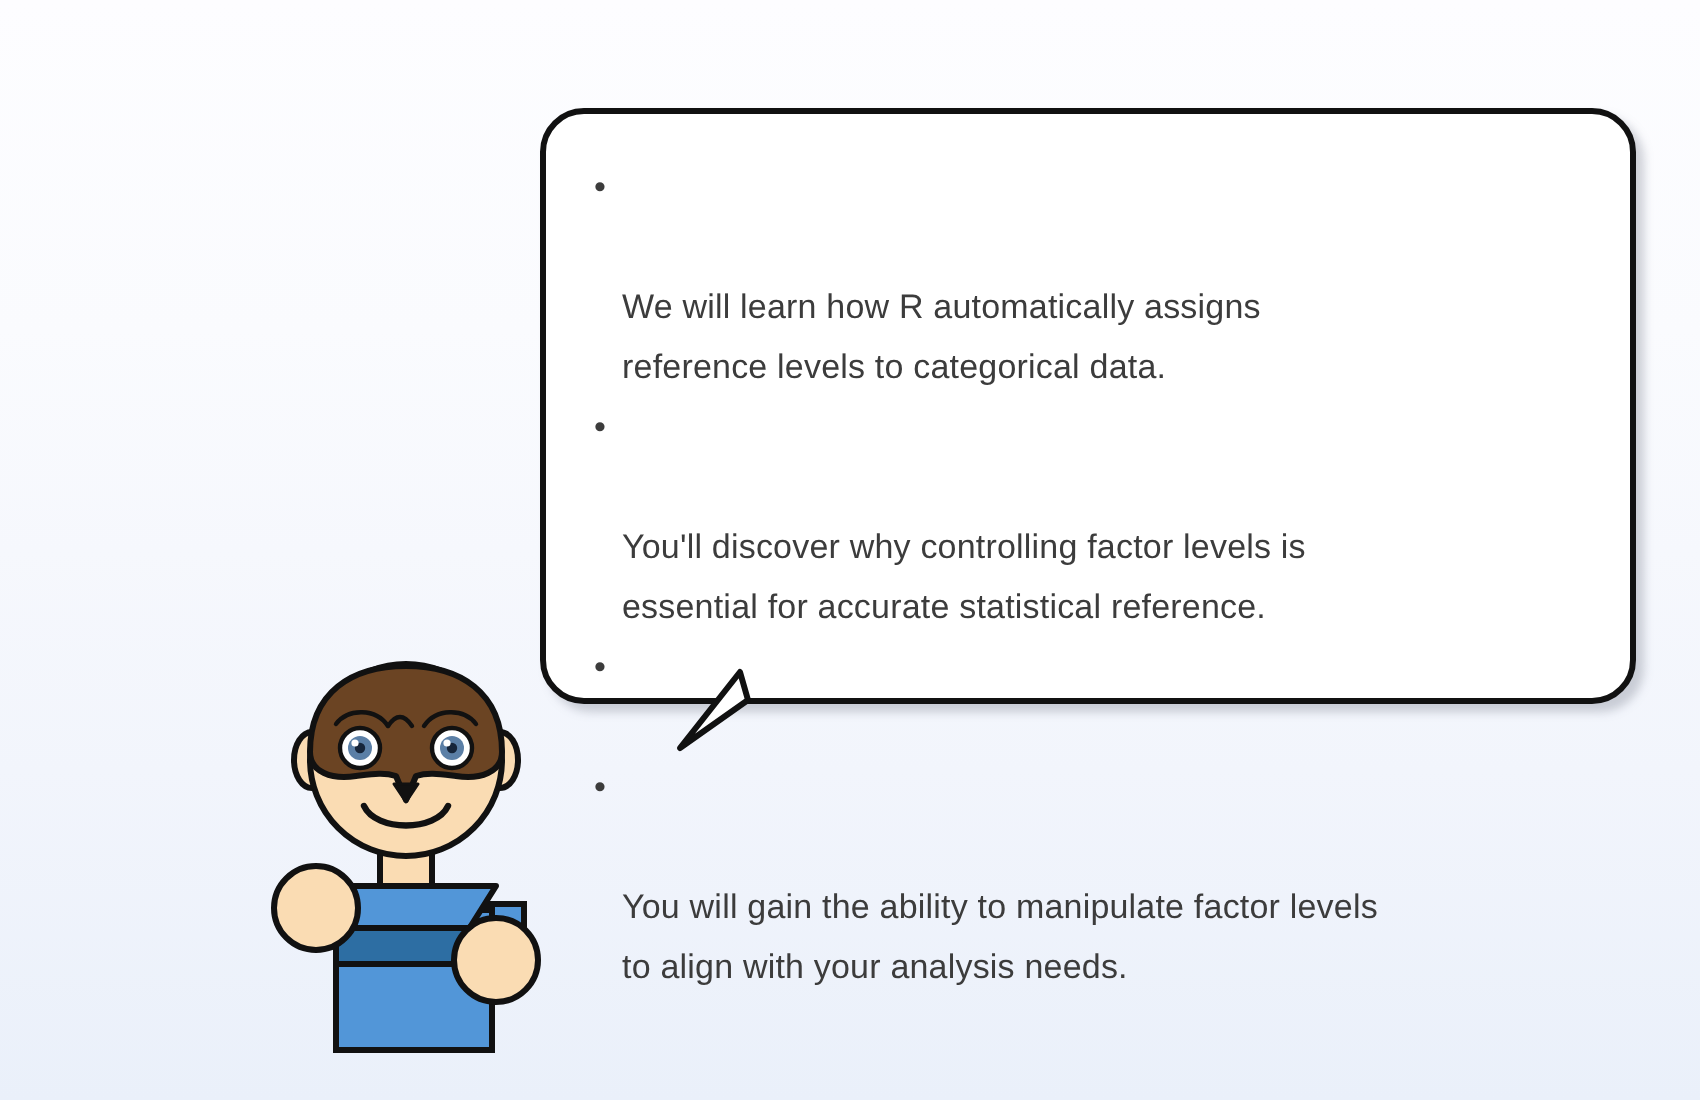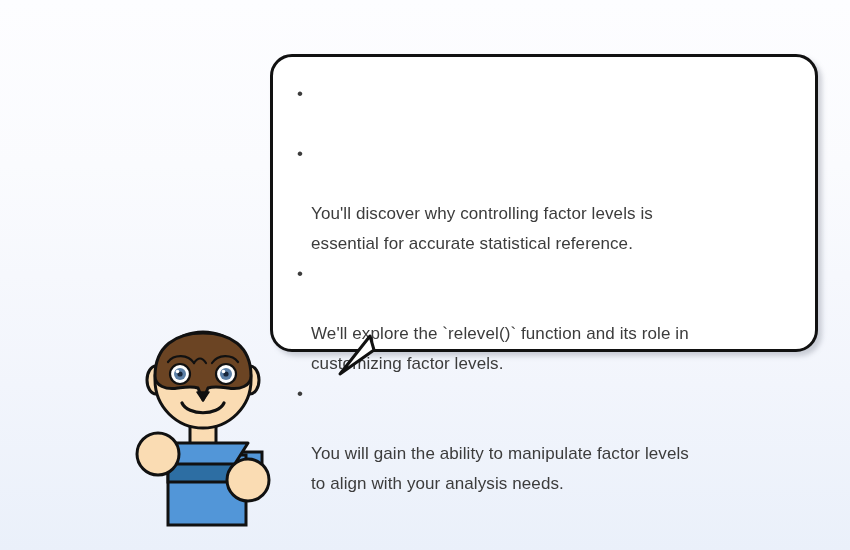--- a/index.html
+++ b/index.html
@@ -88,32 +88,32 @@
 </head>
 <body>
 
 <div id="slide">
 
   <div id="speech-bubble">
     <div id="bubble-text-list">
 
       <div class="bullet-item">
         <span class="bullet-marker">•</span>
+        <span>We will learn how R automatically assigns
+reference levels to categorical data.</span>
       </div>
 
       <div class="bullet-item">
         <span class="bullet-marker">•</span>
         <span>You'll discover why controlling factor levels is
 essential for accurate statistical reference.</span>
       </div>
 
       <div class="bullet-item">
         <span class="bullet-marker">•</span>
-        <span>We'll explore the `relevel()` function and its role in
-customizing factor levels.</span>
       </div>
 
       <div class="bullet-item">
         <span class="bullet-marker">•</span>
         <span>You will gain the ability to manipulate factor levels
 to align with your analysis needs.</span>
       </div>
 
     </div>
   </div>

